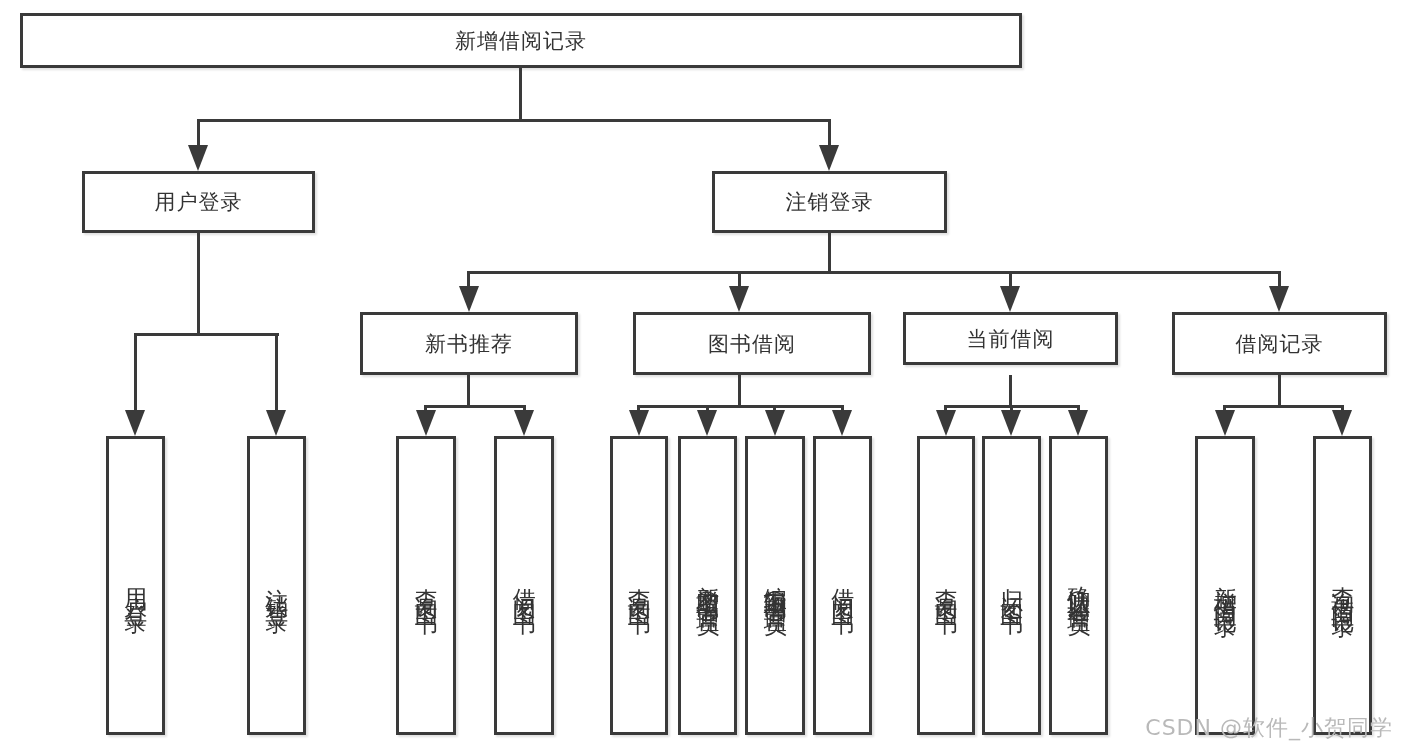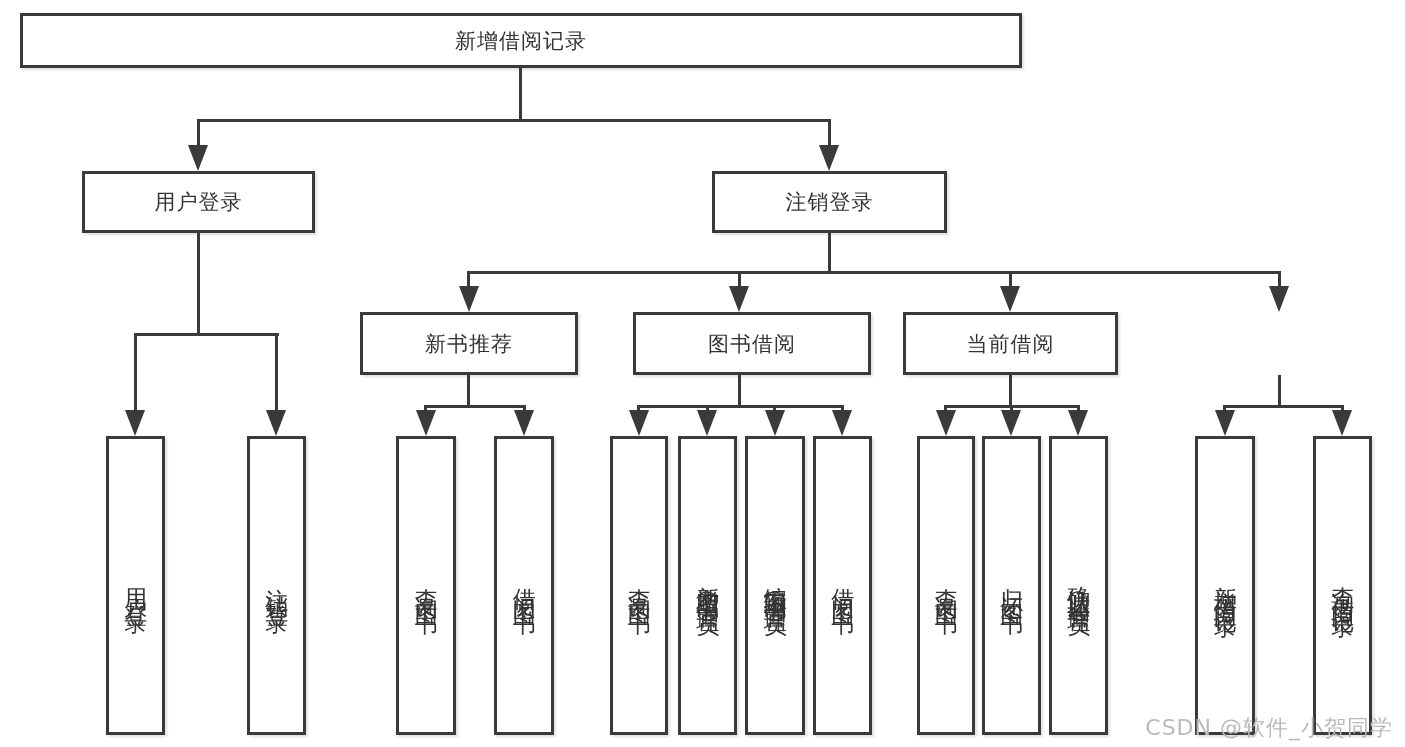--- a/index.html
+++ b/index.html
@@ -97,22 +97,25 @@
   <div class="arrow" style="left:729px;top:286px;"></div>
   <div class="arrow" style="left:1000px;top:286px;"></div>
   <div class="arrow" style="left:1269px;top:286px;"></div>
 
   <div class="box" style="left:360px;top:312px;width:218px;height:63px;">
     <span class="hlabel">新书推荐</span>
   </div>
   <div class="box" style="left:633px;top:312px;width:238px;height:63px;">
     <span class="hlabel">图书借阅</span>
   </div>
-  <div class="box" style="left:903px;top:312px;width:215px;height:63px;">
+  <div class="box" style="left:903px;top:312px;width:215px;height:53px;">
     <span class="hlabel">当前借阅</span>
+  </div>
+  <div class="box" style="left:1172px;top:312px;width:215px;height:63px;">
+    <span class="hlabel">借阅记录</span>
   </div>
 
   <div class="line" style="left:467px;top:375px;width:3px;height:33px;"></div>
   <div class="line" style="left:424px;top:405px;width:102px;height:3px;"></div>
   <div class="line" style="left:424px;top:405px;width:3px;height:9px;"></div>
   <div class="line" style="left:523px;top:405px;width:3px;height:9px;"></div>
   <div class="arrow" style="left:416px;top:410px;"></div>
   <div class="arrow" style="left:514px;top:410px;"></div>
 
   <div class="line" style="left:738px;top:375px;width:3px;height:33px;"></div>

